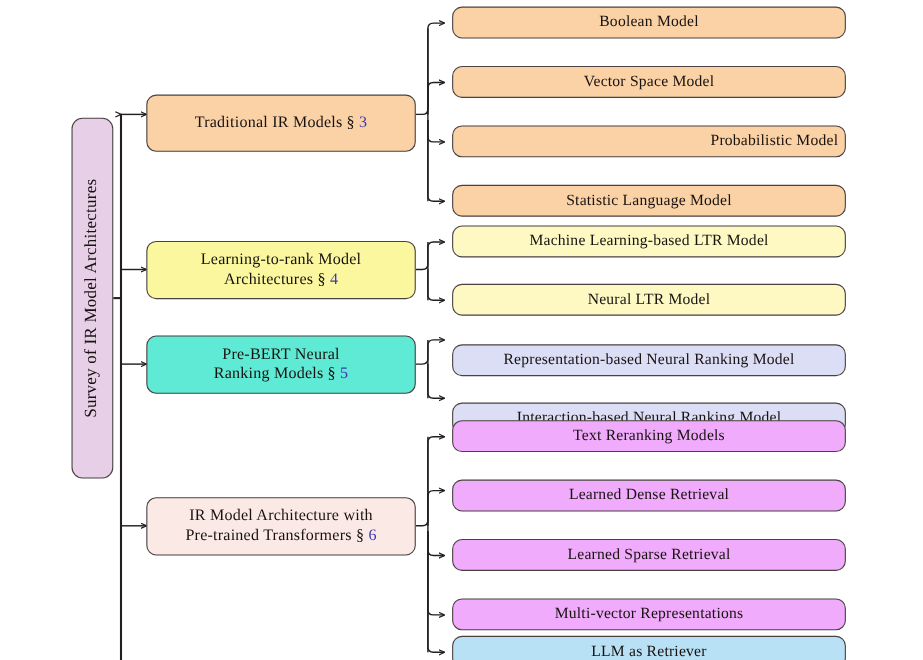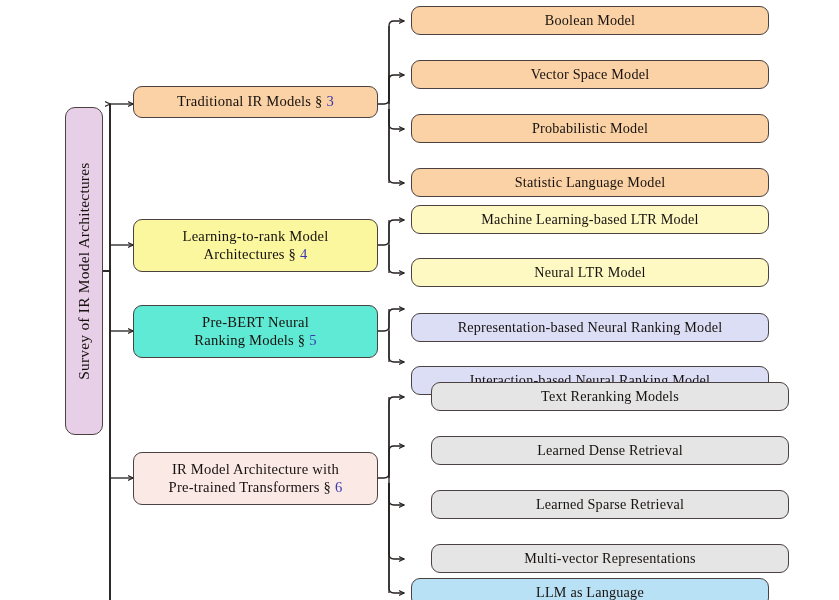--- a/index.html
+++ b/index.html
@@ -63,40 +63,40 @@
     white-space: nowrap;
     font-size: 15.5px;
     color: #17120f;
   }
   
   .lvl1 {
     left: 133px;
     width: 245px;
     font-size: 14.6px;
   }
-  #n-traditional { top: 86px;  height: 32px; background: #fbd2a5; }
+  #n-traditional { top: 86px;  height: 52px; background: #fbd2a5; }
   #n-ltr         { top: 219px; height: 53px; background: #faf79e; }
   #n-prebert     { top: 305px; height: 53px; background: #5eead4; }
   #n-transformer { top: 452px; height: 53px; background: #fbe9e6; text-align: center; }
   
   .leaf {
     left: 411px;
     width: 358px;
     height: 29px;
     font-size: 14.2px;
   }
   .c-orange { background: #fbd2a5; }
   .c-yellow { background: #fef9c3; }
   .c-blue   { background: #dcdef6; margin-top: 19px; }
-  .c-pink   { background: #e5e5e5; margin-left: 20px; }
+  .c-pink   { background: #f0abfc; }
   .c-cyan   { background: #b9e1f5; }
 
   #l-boolean   { top: 6px;   }
   #l-vector    { top: 60px; align-items: center;  }
-  #l-prob      { top: 114px; }
+  #l-prob      { top: 114px; text-align: right; }
   #l-statlang  { top: 168px; }
   #l-mlltr     { top: 205px; }
   #l-neuralltr { top: 258px; }
   #l-repr      { top: 294px; }
   #l-inter     { top: 347px; }
   #l-rerank    { top: 382px; }
   #l-dense     { top: 436px; }
   #l-sparse    { top: 490px; }
   #l-multivec  { top: 544px; }
   #l-llm       { top: 578px; }
@@ -212,16 +212,16 @@
   <div class="node leaf c-pink" id="l-dense">
     <span class="txt">Learned Dense Retrieval</span>
   </div>
   <div class="node leaf c-pink" id="l-sparse">
     <span class="txt">Learned Sparse Retrieval</span>
   </div>
   <div class="node leaf c-pink" id="l-multivec">
     <span class="txt">Multi-vector Representations</span>
   </div>
   <div class="node leaf c-cyan" id="l-llm">
-    <span class="txt">LLM as Language</span>
+    <span class="txt">LLM as Retriever</span>
   </div>
 
 </div>
 
 </body></html>

